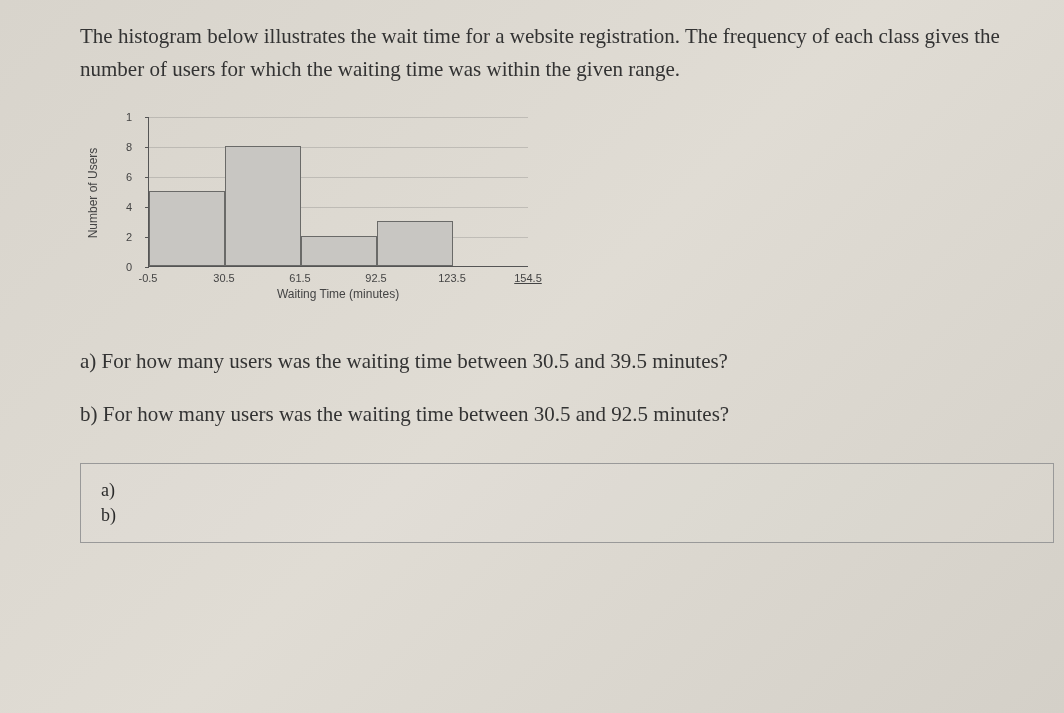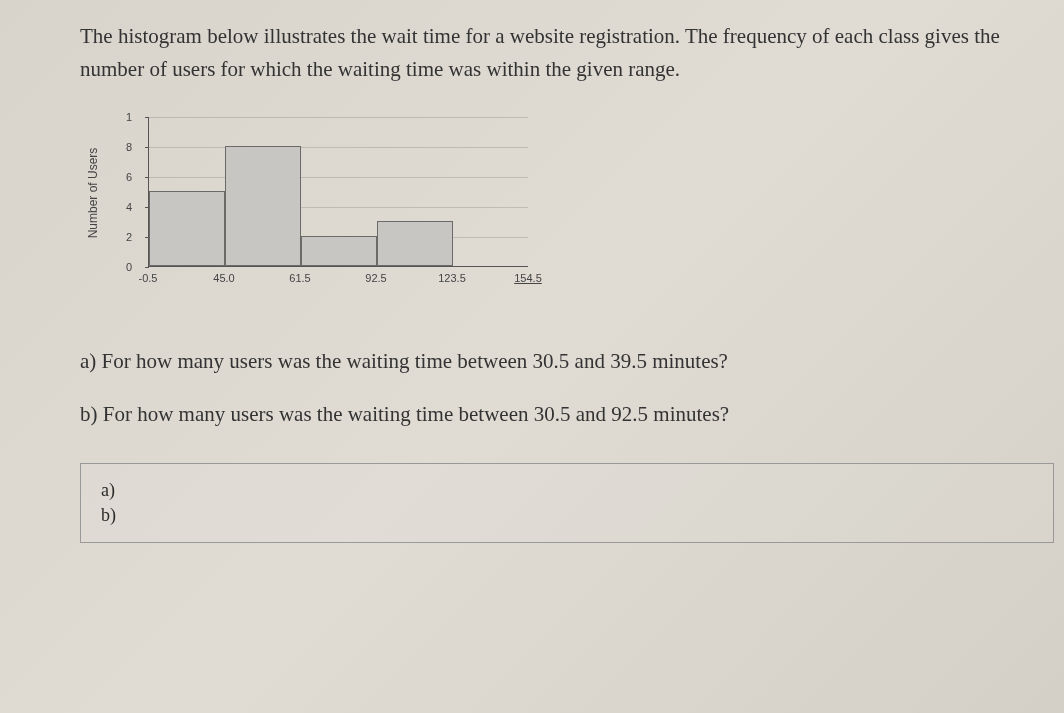--- a/index.html
+++ b/index.html
@@ -121,28 +121,29 @@
       <div class="ytick-mark" style="top: 60px;"></div>
       <div class="grid" style="top: 30px;"></div>
       <div class="ytick-mark" style="top: 30px;"></div>
       <div class="grid" style="top: 0px;"></div>
       <div class="ytick-mark" style="top: 0px;"></div>
       <div class="bar" style="left: 0px; width: 76px; height: 75px;"></div>
       <div class="bar" style="left: 76px; width: 76px; height: 120px;"></div>
       <div class="bar" style="left: 152px; width: 76px; height: 30px;"></div>
       <div class="bar" style="left: 228px; width: 76px; height: 45px;"></div>
     </div>
+  <div class="xlabel">Waiting Time (minutes)</div>
 <div class="ytick" style="top: 158px;">0</div>
     <div class="ytick" style="top: 128px;">2</div>
     <div class="ytick" style="top: 98px;">4</div>
     <div class="ytick" style="top: 68px;">6</div>
     <div class="ytick" style="top: 38px;">8</div>
     <div class="ytick" style="top: 8px;">1</div>
     <div class="xtick" style="left: 48px;">-0.5</div>
-    <div class="xtick" style="left: 124px;">45.0</div>
+    <div class="xtick" style="left: 124px;">30.5</div>
     <div class="xtick" style="left: 200px;">61.5</div>
     <div class="xtick" style="left: 276px;">92.5</div>
     <div class="xtick" style="left: 352px;">123.5</div>
     <div class="xtick" style="left: 428px; text-decoration: underline;">154.5</div>
   </div>
 
 <div class="question">a) For how many users was the waiting time between 30.5 and 39.5 minutes?</div>
 <div class="question">b) For how many users was the waiting time between 30.5 and 92.5 minutes?</div>
 
 <div class="answer-box">

